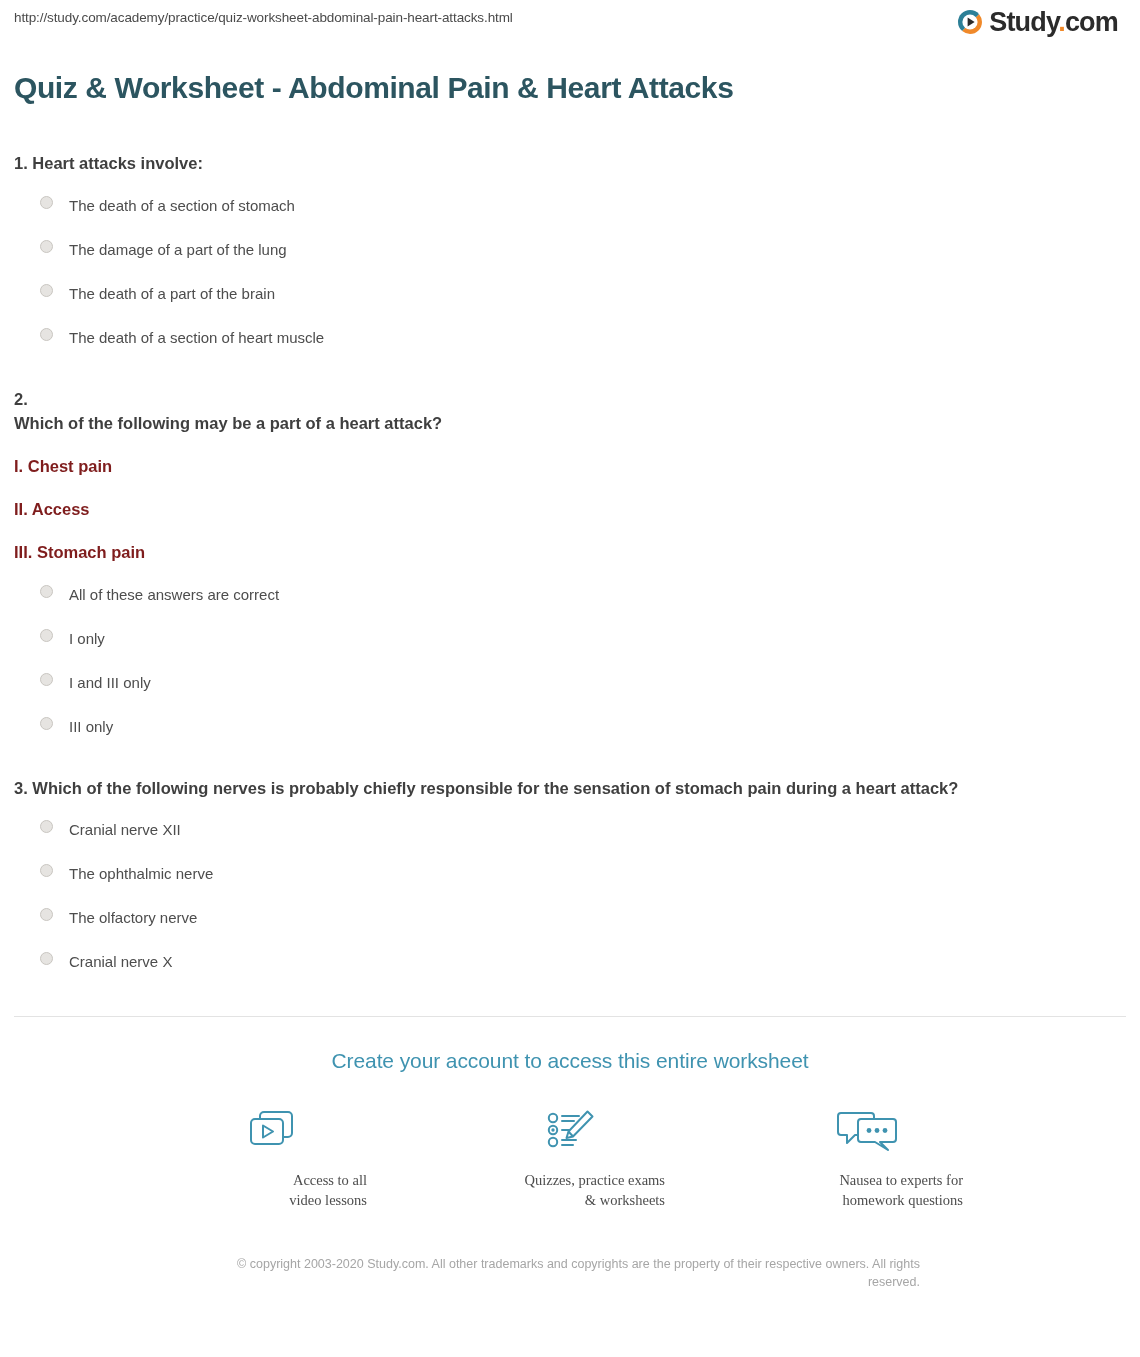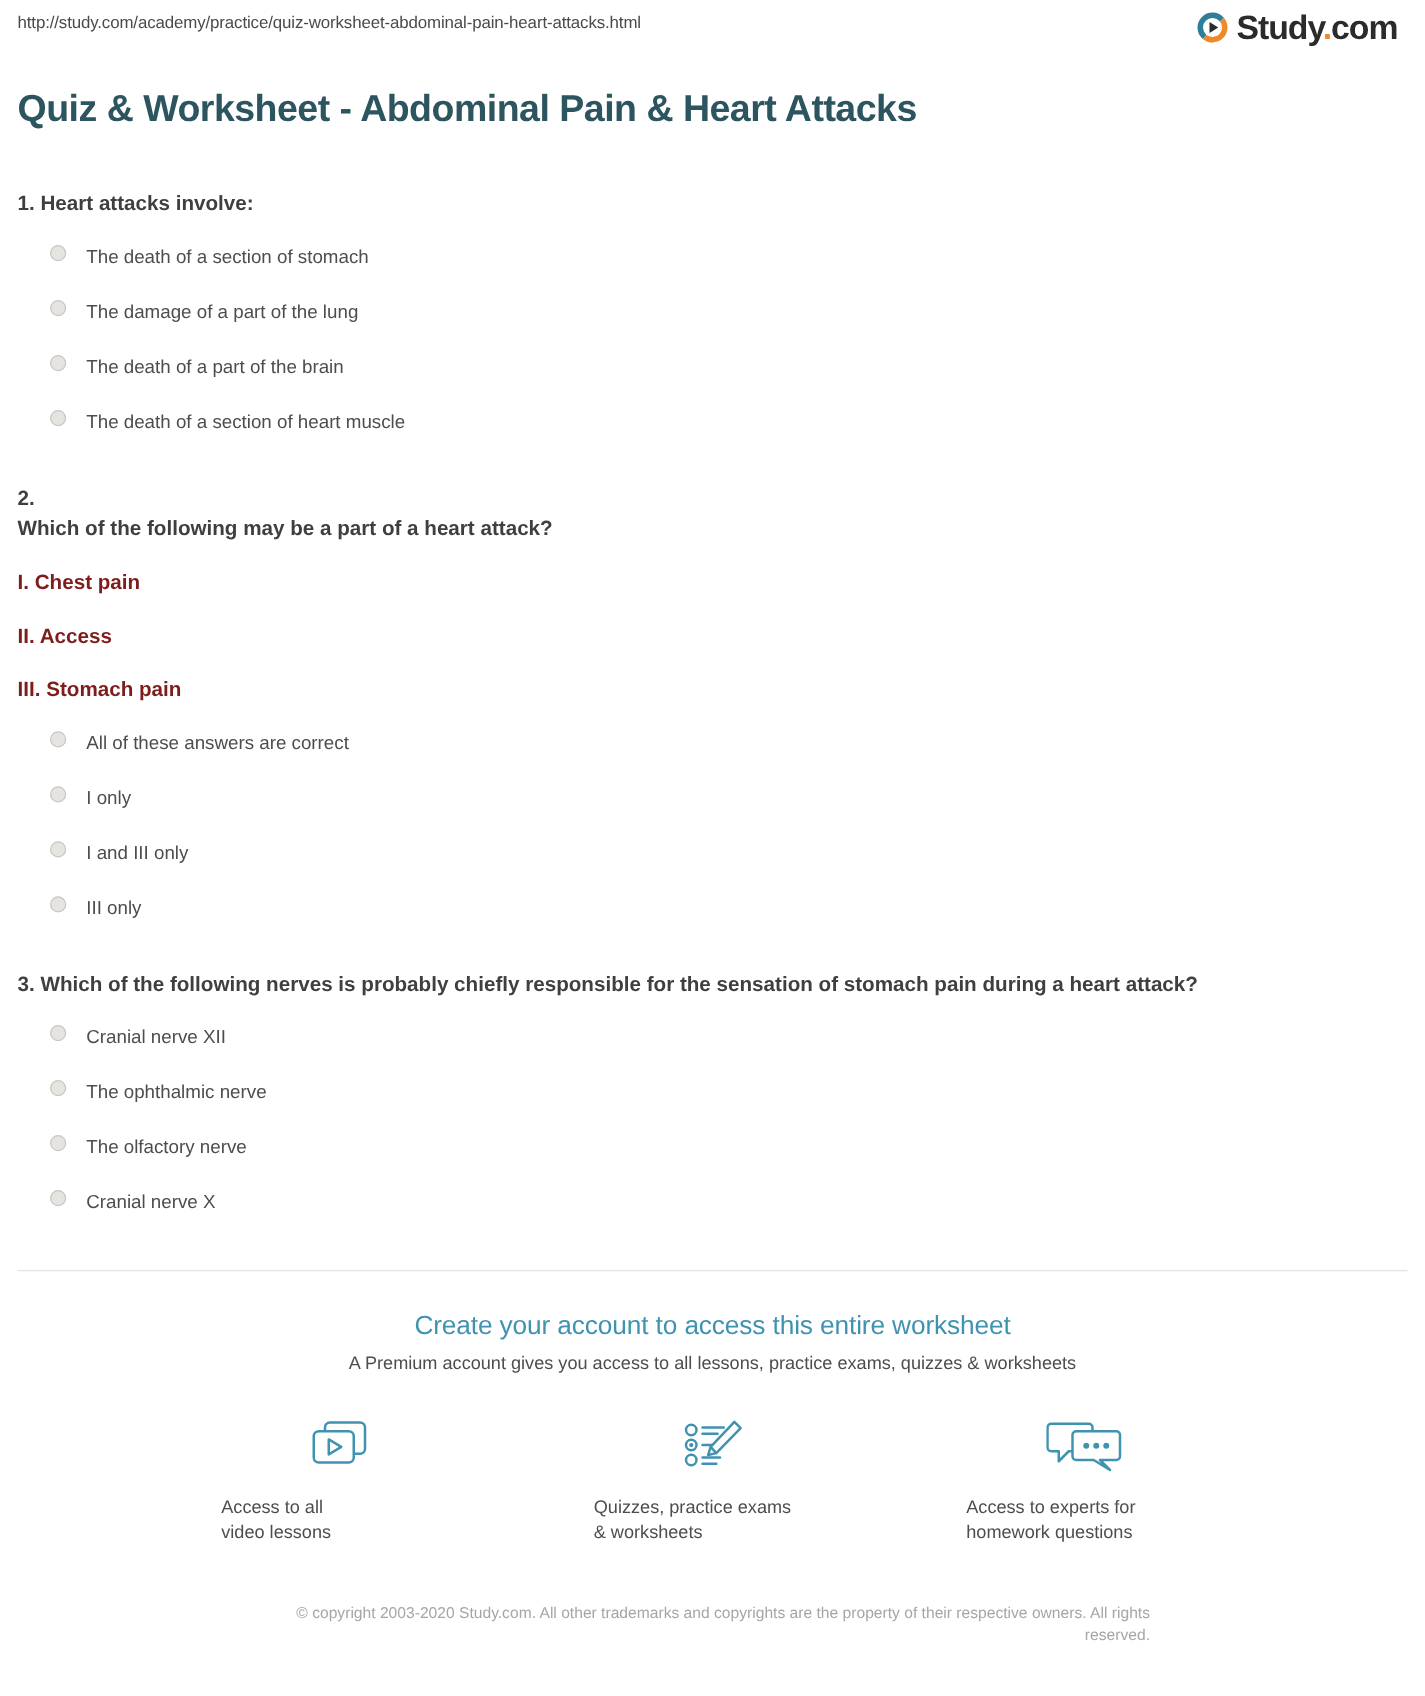--- a/index.html
+++ b/index.html
@@ -145,21 +145,22 @@
   }
 
   .perks {
     margin-top: 30px;
     display: flex;
     justify-content: center;
     gap: 108px;
   }
   .perk {
     width: 190px;
-    text-align: left;
+    text-align: right;
+    font-family: Liberation Serif, serif;
   }
   .perk-icon {
     height: 56px;
     display: flex;
     align-items: center;
     justify-content: center;
   }
   .perk-label {
     margin-top: 12px;
     font-size: 14.5px;
@@ -267,21 +268,20 @@
       </li>
     </ul>
   </div>
 
 </div>
 
 <div class="divider"></div>
 
 <div class="cta">
   <div class="cta-title">Create your account to access this entire worksheet</div>
-  <div class="cta-sub">A Premium account gives you access to all lessons, practice exams, quizzes &amp; worksheets</div>
 
   <div class="perks">
 
     <div class="perk">
       <div class="perk-icon">
         <svg width="52" height="48" viewBox="0 0 52 48">
           <rect x="14" y="5" width="32" height="25" rx="4" ry="4" fill="none" stroke="#3f93b0" stroke-width="2"></rect>
           <rect x="5" y="12" width="32" height="25" rx="4" ry="4" fill="#ffffff" stroke="#3f93b0" stroke-width="2"></rect>
           <path d="M17 18.5 L27 24.5 L17 30.5 Z" fill="none" stroke="#3f93b0" stroke-width="2" stroke-linejoin="round"></path>
         </svg>
@@ -313,20 +313,20 @@
     <div class="perk">
       <div class="perk-icon">
         <svg width="62" height="48" viewBox="0 0 62 48">
           <path d="M4 6 h30 a3 3 0 0 1 3 3 v16 a3 3 0 0 1 -3 3 h-16 l-8 8 v-8 h-6 a3 3 0 0 1 -3 -3 v-16 a3 3 0 0 1 3 -3 z" fill="#ffffff" stroke="#3f93b0" stroke-width="2" stroke-linejoin="round"></path>
           <path d="M24 12 h32 a3 3 0 0 1 3 3 v17 a3 3 0 0 1 -3 3 h-13 l8 8 l-13 -8 h-14 a3 3 0 0 1 -3 -3 v-17 a3 3 0 0 1 3 -3 z" fill="#ffffff" stroke="#3f93b0" stroke-width="2" stroke-linejoin="round"></path>
           <circle cx="32" cy="23.5" r="2.4" fill="#3f93b0"></circle>
           <circle cx="40" cy="23.5" r="2.4" fill="#3f93b0"></circle>
           <circle cx="48" cy="23.5" r="2.4" fill="#3f93b0"></circle>
         </svg>
       </div>
-      <div class="perk-label">Access to experts for
+      <div class="perk-label">Nausea to experts for
 homework questions</div>
     </div>
 
   </div>
 
   <div class="copyright">© copyright 2003-2020 Study.com. All other trademarks and copyrights are the property of their respective owners. All rights reserved.</div>
 </div>
 
 </body></html>

